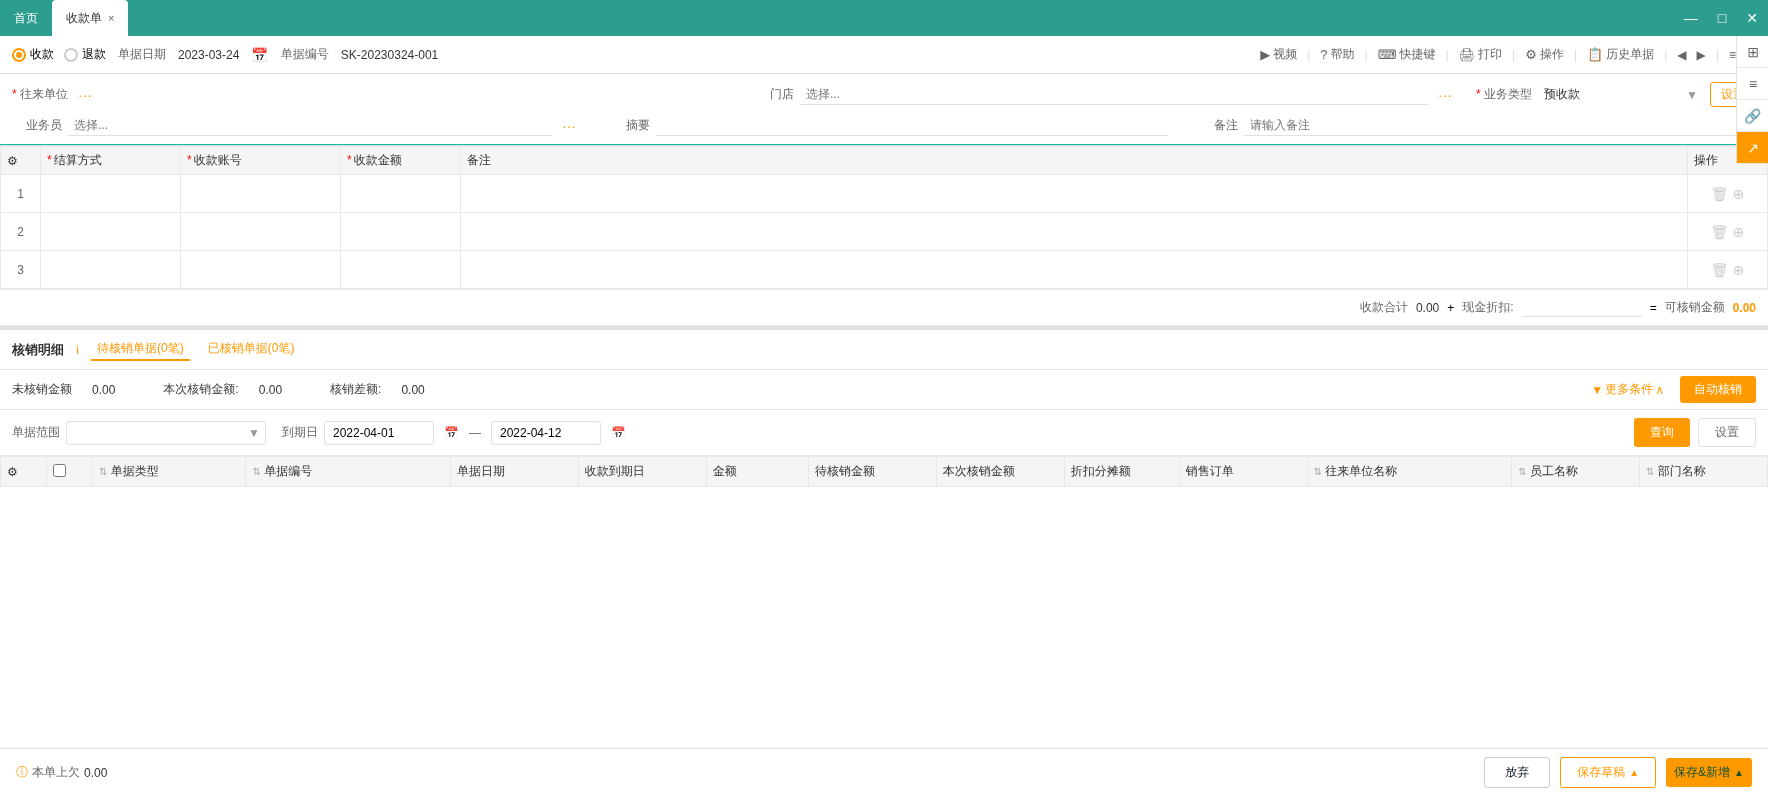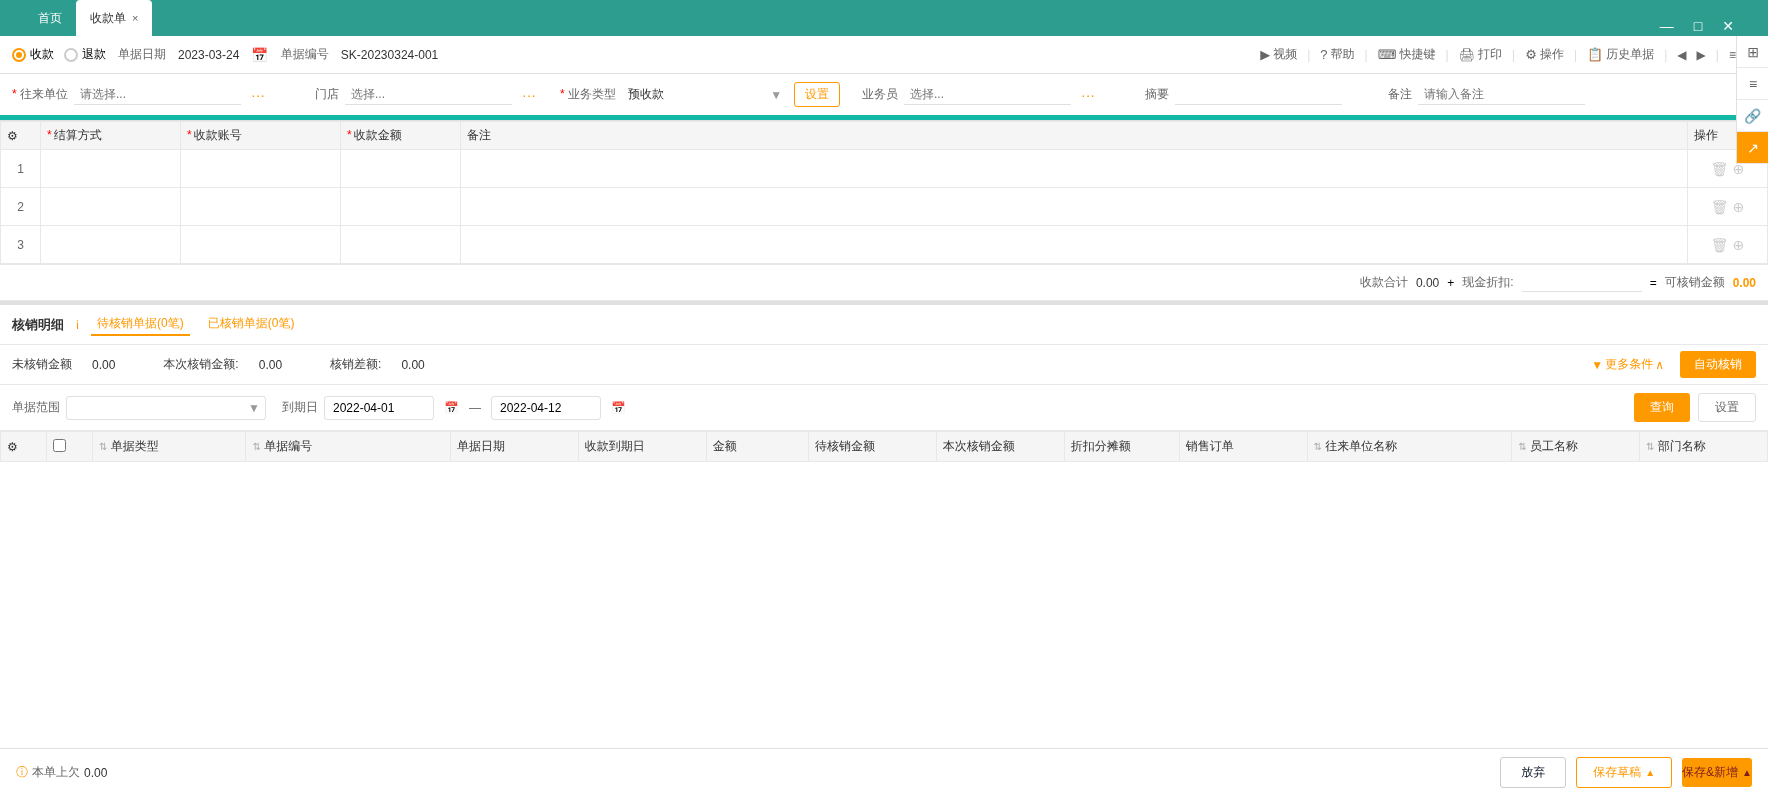--- a/index.html
+++ b/index.html
@@ -1,22 +1,22 @@
 <!DOCTYPE html>
 <html><head>
   <meta charset="utf-8">
   <style>
     * { box-sizing: border-box; margin: 0; padding: 0; font-family: 'Microsoft YaHei', Arial, sans-serif; font-size: 12px; }
     body { background: #f0f0f0; width: 1768px; height: 796px; overflow: hidden; }
 
     
     .tab-bar {
-      display: flex; align-items: flex-end;
+      display: flex; align-items: center;
       background: #2d9d8f;
-      height: 36px; padding: 0 24px;
+      height: 36px; padding: 0 0;
     }
     .tab-item {
       display: flex; align-items: center; padding: 0 14px;
       height: 100%; cursor: pointer; color: #fff; font-size: 13px;
     }
     .tab-item.active {
       background: #fff; color: #333; border-radius: 4px 4px 0 0;
     }
     .tab-close {
       margin-left: 6px; font-size: 11px; color: #666;
@@ -52,22 +52,22 @@
     .toolbar-icon { color: #f90; font-size: 14px; cursor: pointer; }
     .toolbar-spacer { flex: 1; }
     .toolbar-actions { display: flex; align-items: center; gap: 10px; }
     .toolbar-action { display: flex; align-items: center; gap: 3px; color: #666; cursor: pointer; }
     .toolbar-action .icon { font-size: 13px; }
     .toolbar-divider { color: #ddd; }
 
     
     .form-area {
       padding: 8px 12px;
-      border-bottom: 5px solid #14b8a6;
-      display: flex; flex-direction: row; gap: 8px;
+      border-bottom: 1px solid #14b8a6;
+      display: flex; flex-direction: column; gap: 8px;
     }
     .form-row { display: flex; align-items: center; gap: 0; }
     .form-field {
       display: flex; align-items: center; gap: 6px;
       flex: 1;
     }
     .field-label { color: #666; white-space: nowrap; min-width: 50px; text-align: right; }
     .field-label.required::before { content: '* '; color: red; }
     .field-input {
       border: none; border-bottom: 1px solid #e0e0e0;
@@ -214,22 +214,22 @@
     .btn-discard {
       background: #fff; border: 1px solid #ccc; color: #0f172a;
       padding: 6px 20px; border-radius: 3px; cursor: pointer;
     }
     .btn-save-draft {
       background: #fff; border: 1px solid #f90; color: #f90;
       padding: 6px 16px; border-radius: 3px; cursor: pointer;
       display: flex; align-items: center; gap: 4px;
     }
     .btn-save-new {
-      background: #f90; border: none; color: #7f1d1d;
-      padding: 6px 0; border-radius: 3px; cursor: pointer;
+      background: #f90; border: none; color: #14532d;
+      padding: 6px 8px; border-radius: 3px; cursor: pointer;
       display: flex; align-items: center; gap: 4px;
     }
     .btn-arrow { font-size: 10px; }
 
     
     .right-panel {
       position: fixed; right: 0; top: 36px;
       display: flex; flex-direction: column; gap: 0;
       background: #fff; border-left: 1px solid #e0e0e0;
       width: 32px; z-index: 100;
@@ -327,21 +327,20 @@
         <span>⊞</span>
       </div>
     </div>
   </div>
 
   <div class="form-area">
 
     <div class="form-row">
       <div class="form-field">
         <span class="field-label required">往来单位</span>
-        <input class="field-input" type="text" placeholder="请选择..." style="">
         <span class="field-more">···</span>
       </div>
       <div class="form-field" style="margin-left:20px;">
         <span class="field-label">门店</span>
         <input class="field-input" type="text" placeholder="选择..." style="">
         <span class="field-more">···</span>
       </div>
       <div class="form-field" style="margin-left:20px; flex:0 0 280px;">
         <span class="field-label required">业务类型</span>
         <div class="select-wrapper">

